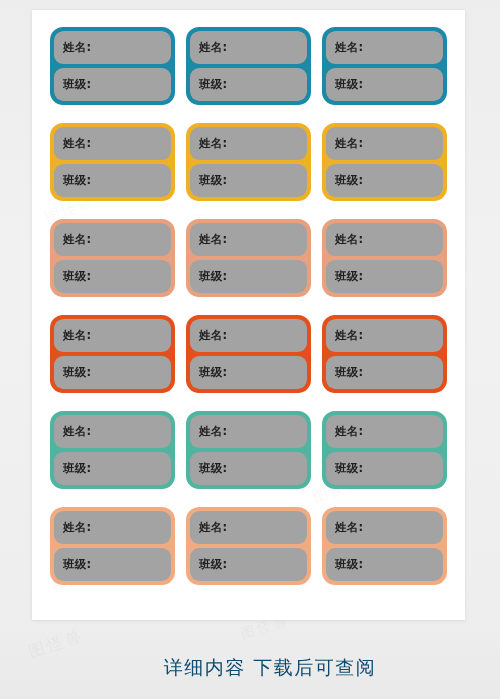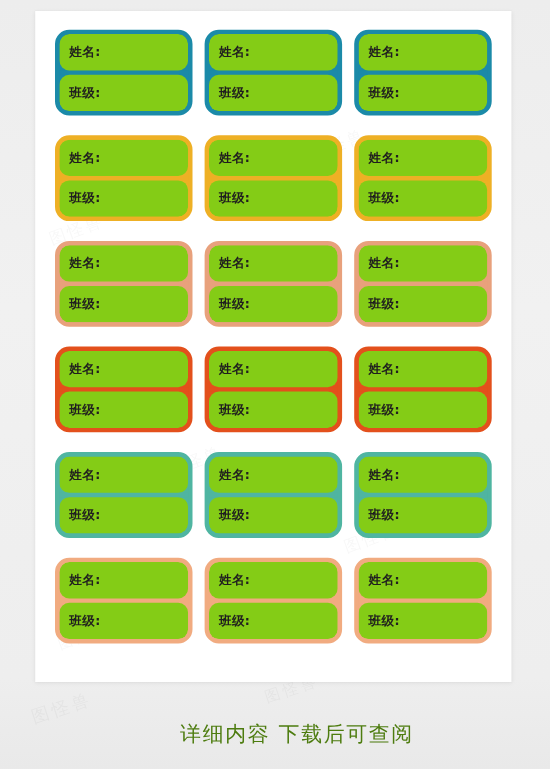--- a/index.html
+++ b/index.html
@@ -107,21 +107,21 @@
     top: 50%;
     height: 4px;
     transform: translateY(-50%);
     background: inherit;
   }
 
   .field {
     position: relative;
     z-index: 2;
     height: calc(50% - 2px);
-    background: #84cc16;
+    background: #a3a3a3;
     border-radius: 9px;
     display: flex;
     align-items: center;
     padding-left: 9px;
   }
 
   .field-label {
     font-family: "DejaVu Sans", "Liberation Sans", sans-serif;
     font-weight: bold;
     font-size: 11.5px;
@@ -133,21 +133,21 @@
 
   
   #caption {
     position: absolute;
     left: 0;
     top: 655px;
     width: 500px;
     text-align: center;
     font-family: "DejaVu Sans", "Liberation Sans", sans-serif;
     font-size: 19px;
-    color: #4d7c0f;
+    color: #0c4a6e;
     letter-spacing: 1.5px;
     white-space: nowrap;
     padding-left: 40px;
   }
 </style>
 </head>
 <body>
 
 <div id="canvas">
 

